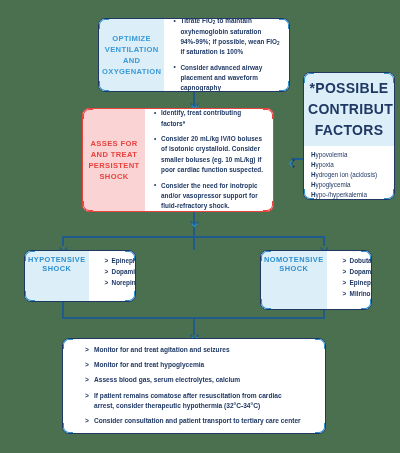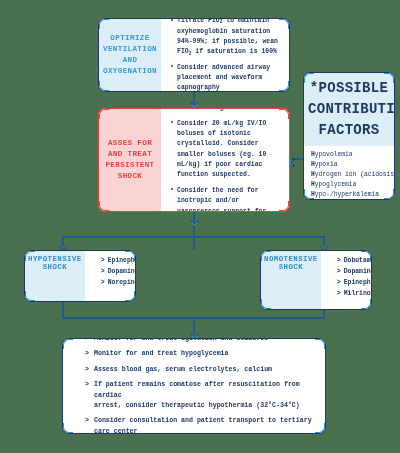--- a/index.html
+++ b/index.html
@@ -3,21 +3,21 @@
 <meta charset="utf-8">
 <style>
   html,body{margin:0;padding:0;}
   body{
     width:400px;height:453px;
     background:#4a7050;
     font-family:"Liberation Sans", sans-serif;
     overflow:hidden;
     position:relative;
   }
-  .canvas{position:absolute;left:0;top:0;width:334px;height:453px;font-family:Liberation Mono, monospace;}
+  .canvas{position:absolute;left:0;top:0;width:334px;height:453px;}
 
   
   .box{
     position:absolute;
     background:#ffffff;
     border-radius:7px;
     box-sizing:border-box;
     display:flex;
     overflow:hidden;
   }
@@ -165,21 +165,21 @@
   </div>
 
   <div class="conn vline" style="left:193.2px;top:92px;width:1.6px;height:16px;"></div>
   <div style="position:absolute;left:189.5px;top:96px;width:9px;height:7px;">
     <svg width="9" height="7" viewBox="0 0 9 7">
         <path d="M0.6 0.6 L4.5 4.6 L8.4 0.6" fill="none" stroke="#1f5c8c" stroke-width="1.5"></path>
         <path d="M1.8 2.6 L4.5 5.4 L7.2 2.6" fill="none" stroke="#2d8fd0" stroke-width="1.2"></path>
       </svg>
   </div>
 
-  <div class="box red" id="shock-box" style="left:98px;top:108px;width:192px;height:104px;">
+  <div class="box red" id="shock-box" style="left:82px;top:108px;width:192px;height:104px;">
     <span class="brk tl rtl"></span>
     <span class="brk tr rtr"></span>
     <span class="brk bl rtl"></span>
     <span class="brk br rtr"></span>
     <div class="pane-label red">ASSES FOR AND TREAT PERSISTENT SHOCK</div>
     <div class="pane-body">
       <ul class="bl">
         <li>Identify, treat contributing factors*</li>
         <li>Consider 20 mL/kg IV/IO boluses of isotonic crystalloid. Consider smaller boluses (eg. 10 mL/kg) if poor cardiac function suspected.</li>
         <li>Consider the need for inotropic and/or vasopressor support for fluid-refractory shock.</li>

